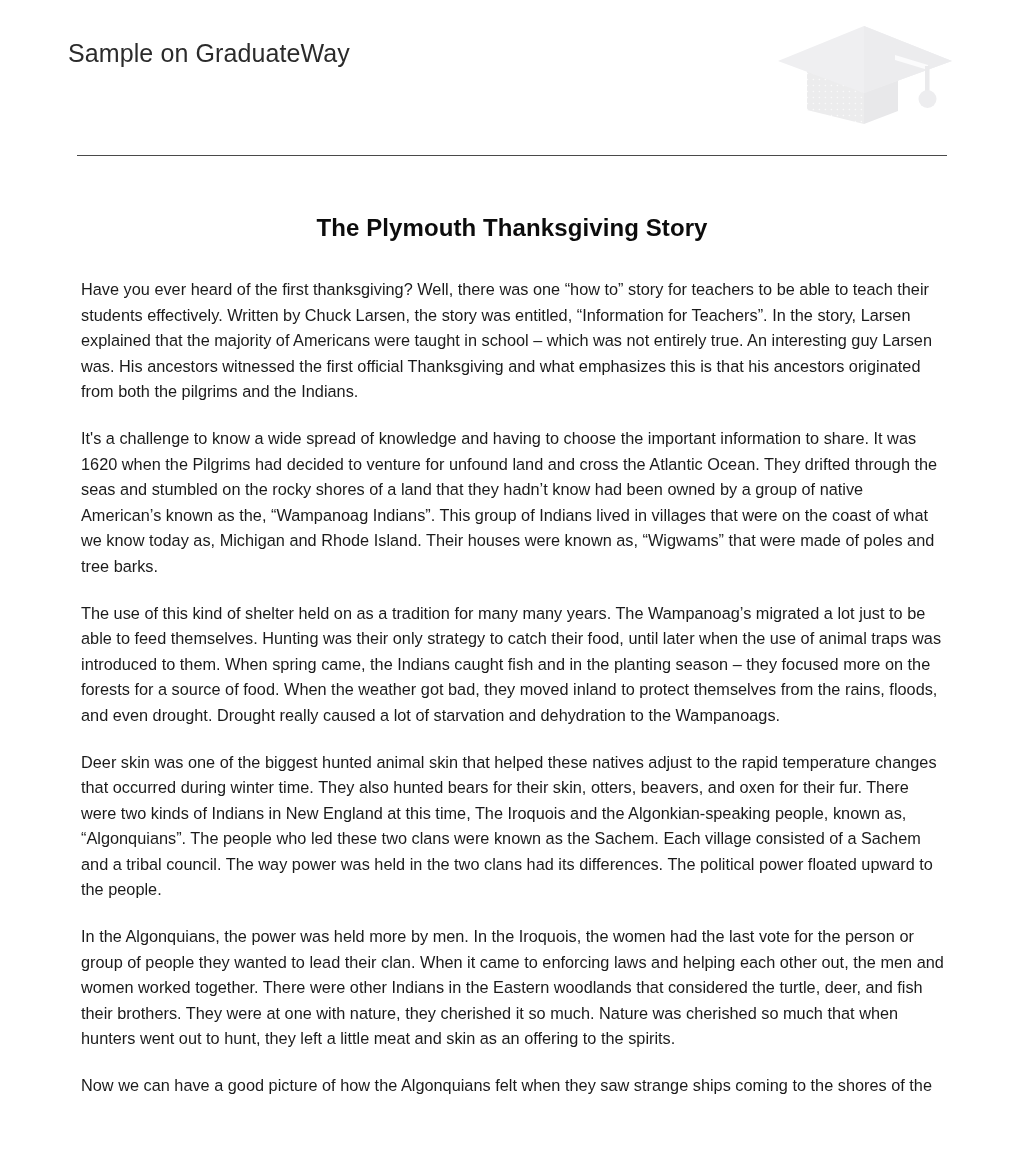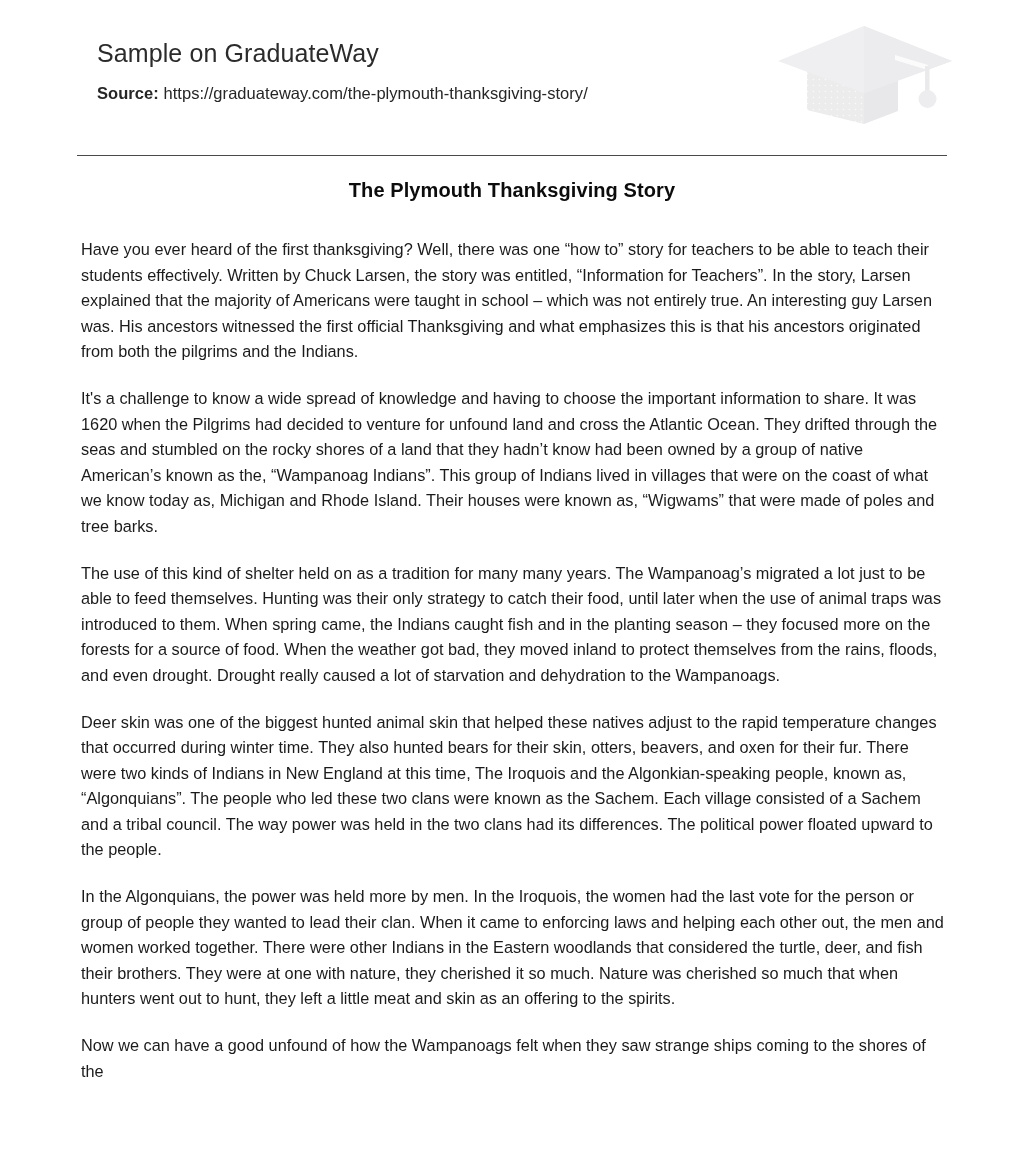--- a/index.html
+++ b/index.html
@@ -19,21 +19,21 @@
   .page {
     position: relative;
     width: 1024px;
     height: 1160px;
     box-sizing: border-box;
   }
 
   
   .header {
     position: relative;
-    padding: 38px 77px 0 97px;
+    padding: 38px 77px 0 68px;
     height: 118px;
     box-sizing: border-box;
   }
 
   .brand-title {
     font-size: 25px;
     font-weight: 400;
     color: #2b2b2b;
     letter-spacing: 0.1px;
     line-height: 1.2;
@@ -85,24 +85,24 @@
     position: absolute;
     left: 0;
     top: 155px;
     width: 1024px;
     padding: 0 77px;
     box-sizing: border-box;
   }
 
   .doc-title {
     text-align: center;
-    font-size: 20px;
+    font-size: 24px;
     font-weight: 700;
     color: #0c0c0c;
-    margin: 23px 0 0 0;
+    margin: 58px 0 0 0;
     letter-spacing: 0.1px;
     line-height: 1.25;
   }
 
   .body-copy {
     margin-top: 34px;
   }
 
   .body-copy p {
     margin: 0 0 21px 4px;
@@ -116,21 +116,20 @@
     margin-bottom: 0;
   }
 </style>
 </head>
 <body>
 
 <div class="page">
 
   <div class="header">
     <div class="brand-title">Sample on GraduateWay</div>
-    <div class="source-line"><span class="source-label">Source:</span><span class="source-url"> https://graduateway.com/the-plymouth-thanksgiving-story/</span></div>
 
     <div class="logo">
       <svg viewBox="0 0 176 106" xmlns="http://www.w3.org/2000/svg">
         <defs>
           <pattern id="dots" width="6" height="6" patternUnits="userSpaceOnUse">
             <circle cx="1.4" cy="1.4" r="0.75" fill="#ffffff" opacity="0.75"></circle>
           </pattern>
         </defs>
 
         <path d="M31 47 L31 92 L88 106 L88 62 Z" fill="#ececed"></path>
@@ -152,17 +151,17 @@
 
   <div class="article">
     <h1 class="doc-title">The Plymouth Thanksgiving Story</h1>
 
     <div class="body-copy">
       <p>Have you ever heard of the first thanksgiving? Well, there was one “how to” story for teachers to be able to teach their students effectively. Written by Chuck Larsen, the story was entitled, “Information for Teachers”. In the story, Larsen explained that the majority of Americans were taught in school – which was not entirely true. An interesting guy Larsen was. His ancestors witnessed the first official Thanksgiving and what emphasizes this is that his ancestors originated from both the pilgrims and the Indians.</p>
       <p>It's a challenge to know a wide spread of knowledge and having to choose the important information to share. It was 1620 when the Pilgrims had decided to venture for unfound land and cross the Atlantic Ocean. They drifted through the seas and stumbled on the rocky shores of a land that they hadn’t know had been owned by a group of native American’s known as the, “Wampanoag Indians”. This group of Indians lived in villages that were on the coast of what we know today as, Michigan and Rhode Island. Their houses were known as, “Wigwams” that were made of poles and tree barks.</p>
       <p>The use of this kind of shelter held on as a tradition for many many years. The Wampanoag’s migrated a lot just to be able to feed themselves. Hunting was their only strategy to catch their food, until later when the use of animal traps was introduced to them. When spring came, the Indians caught fish and in the planting season – they focused more on the forests for a source of food. When the weather got bad, they moved inland to protect themselves from the rains, floods, and even drought. Drought really caused a lot of starvation and dehydration to the Wampanoags.</p>
       <p>Deer skin was one of the biggest hunted animal skin that helped these natives adjust to the rapid temperature changes that occurred during winter time. They also hunted bears for their skin, otters, beavers, and oxen for their fur. There were two kinds of Indians in New England at this time, The Iroquois and the Algonkian-speaking people, known as, “Algonquians”. The people who led these two clans were known as the Sachem. Each village consisted of a Sachem and a tribal council. The way power was held in the two clans had its differences. The political power floated upward to the people.</p>
       <p>In the Algonquians, the power was held more by men. In the Iroquois, the women had the last vote for the person or group of people they wanted to lead their clan. When it came to enforcing laws and helping each other out, the men and women worked together. There were other Indians in the Eastern woodlands that considered the turtle, deer, and fish their brothers. They were at one with nature, they cherished it so much. Nature was cherished so much that when hunters went out to hunt, they left a little meat and skin as an offering to the spirits.</p>
-      <p>Now we can have a good unfound of how the Wampanoags felt when they saw strange ships coming to the shores of the</p>
+      <p>Now we can have a good picture of how the Algonquians felt when they saw strange ships coming to the shores of the</p>
     </div>
   </div>
 
 </div>
 
 </body></html>

